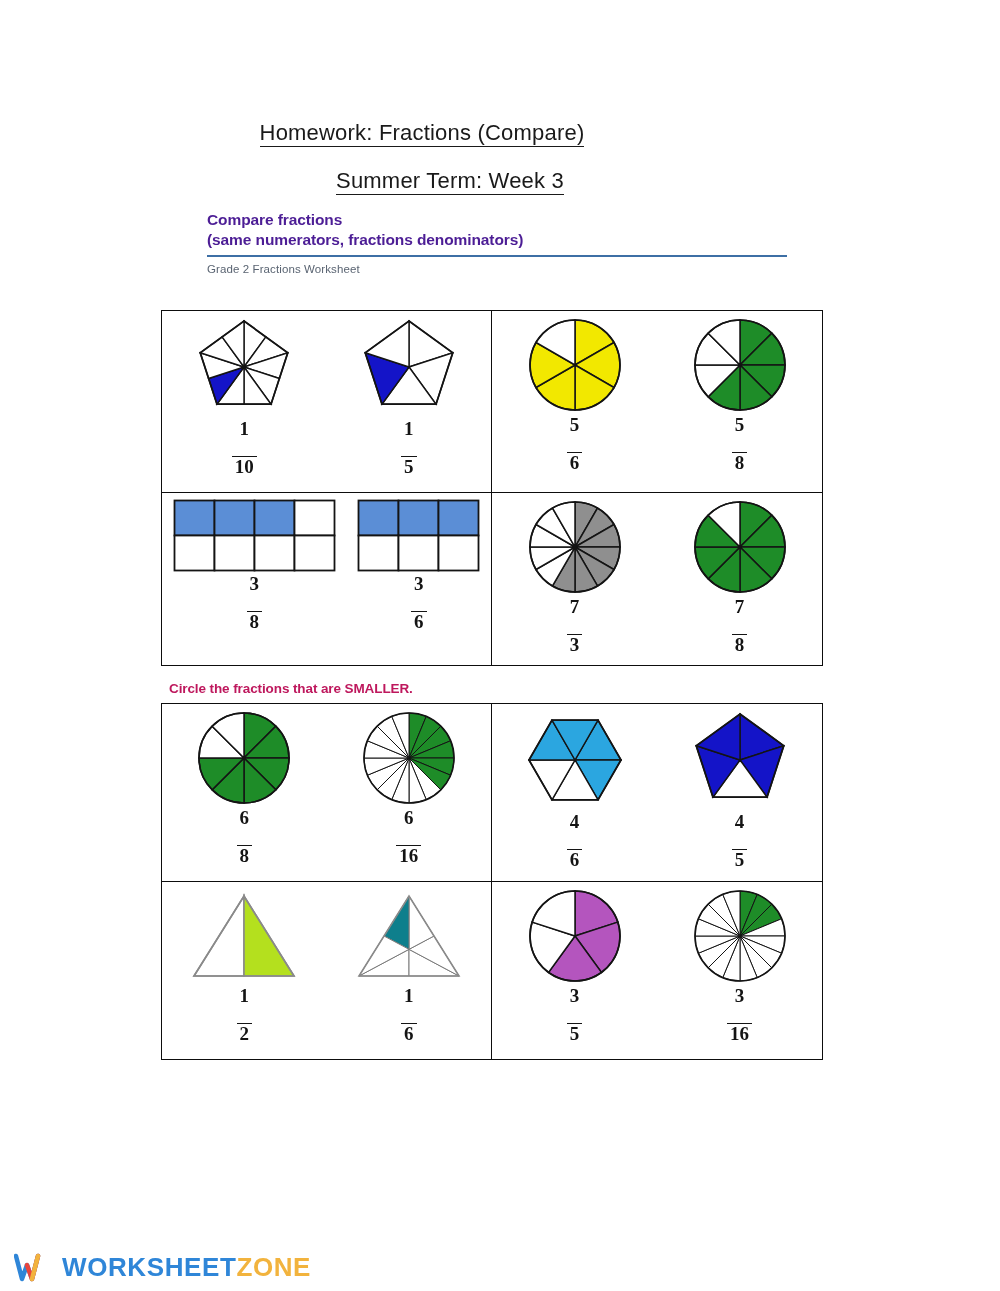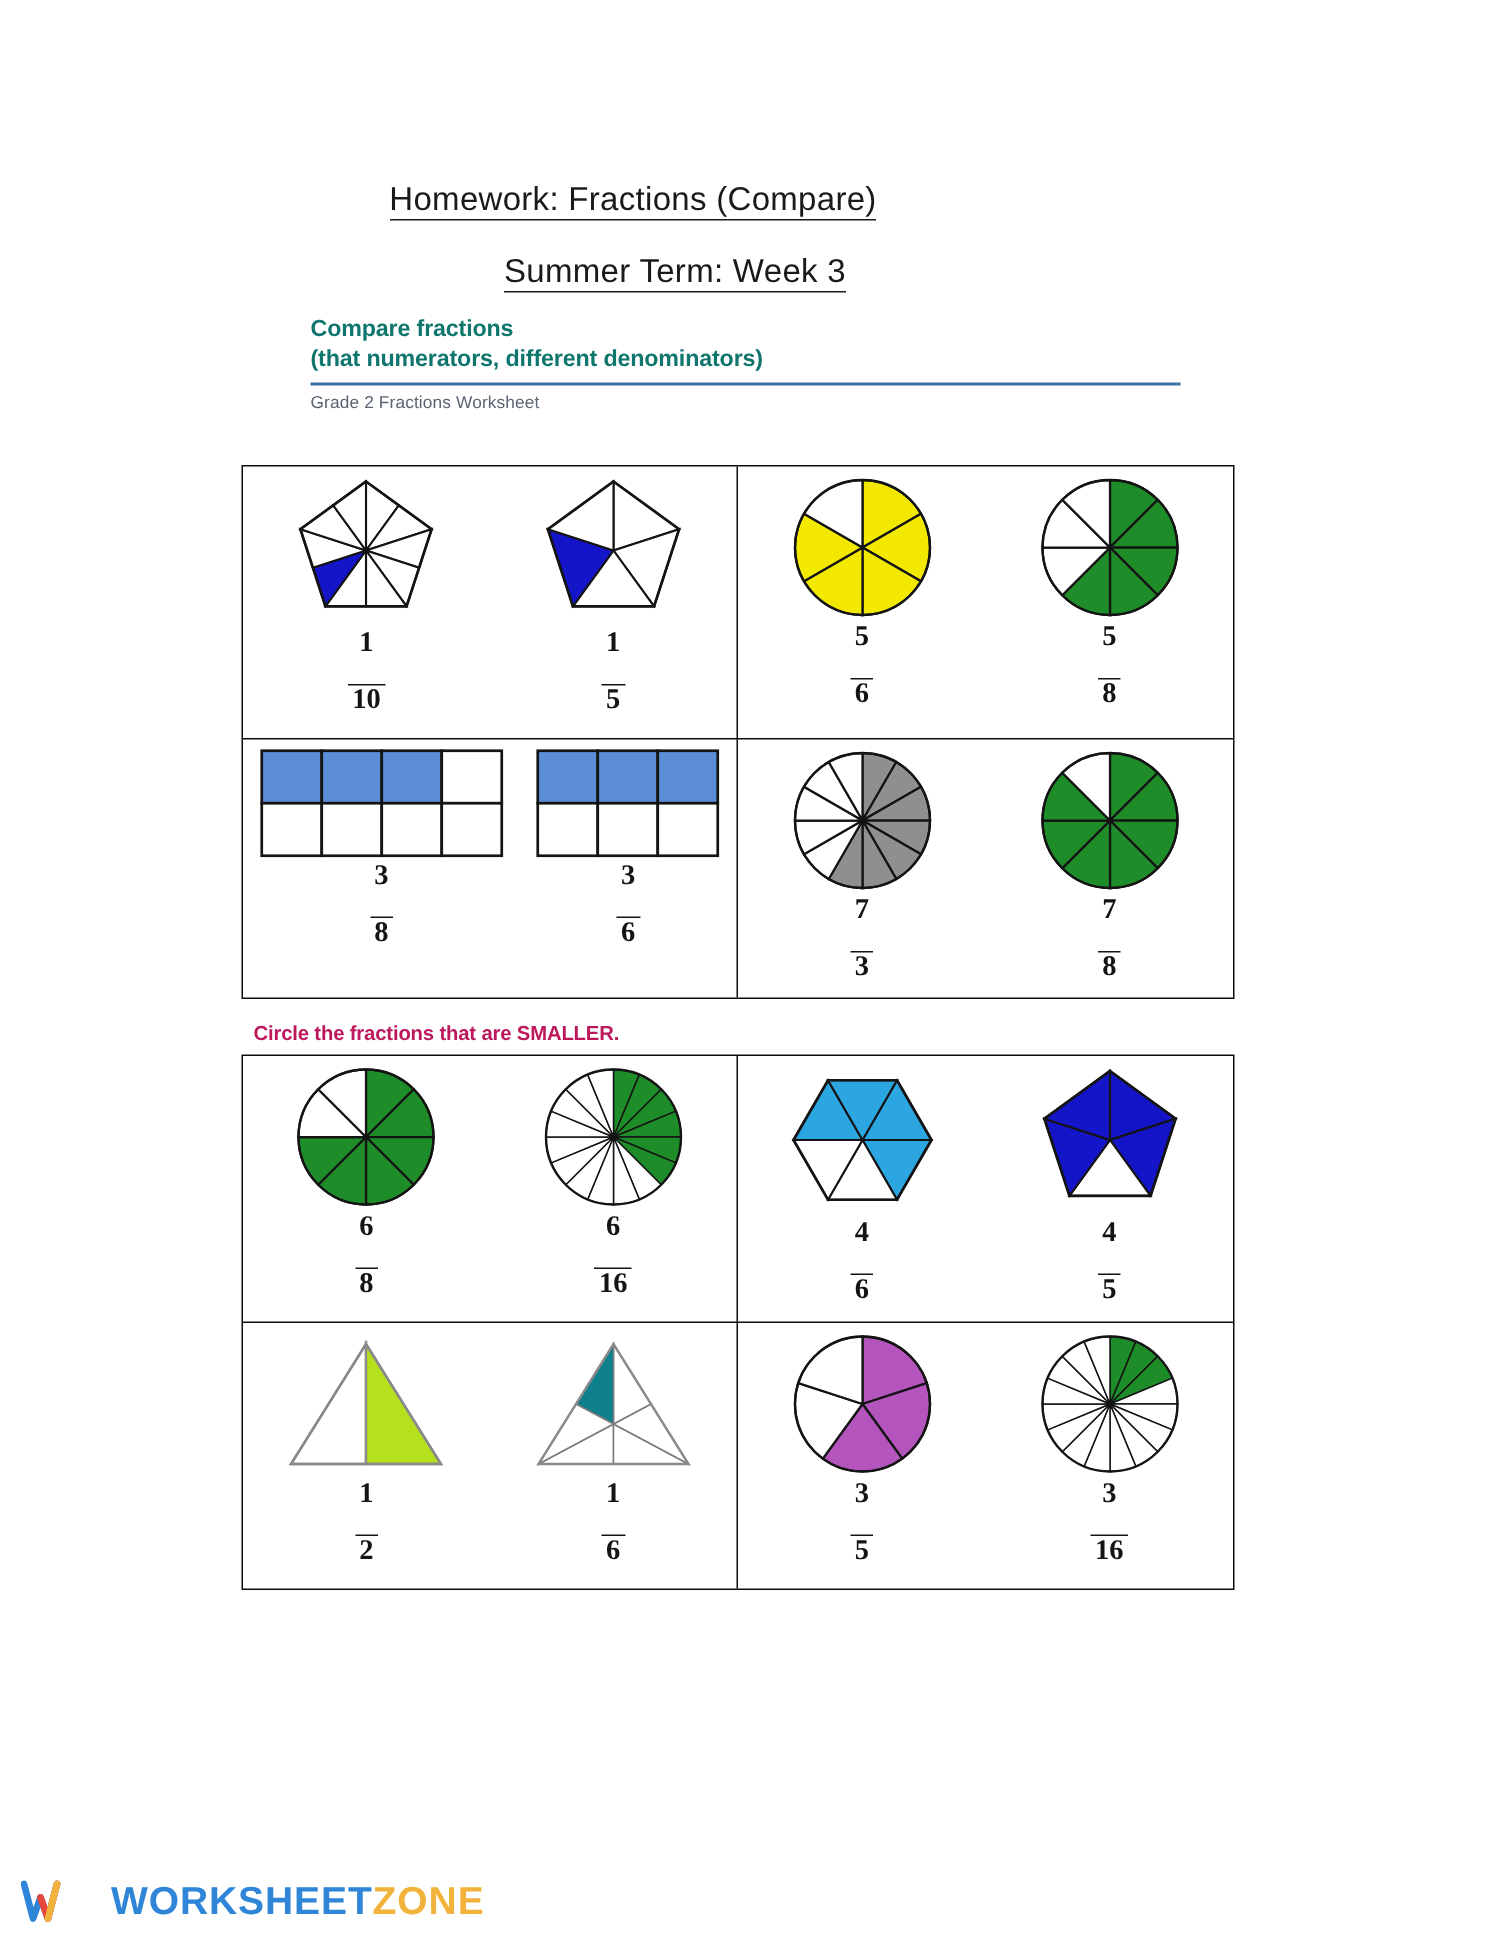--- a/index.html
+++ b/index.html
@@ -33,21 +33,21 @@
   #title-2 { top: 168px; margin-left: 28px; }
 
   
   .ws-header {
     position: absolute;
     left: 207px;
     top: 210px;
     width: 590px;
   }
   .ws-head-line {
-    color: #0f766e;
+    color: #4c1d95;
     font-weight: bold;
     font-size: 15.5px;
     line-height: 20px;
     letter-spacing: -0.1px;
   }
   .ws-rule {
     margin-top: 5px;
     height: 2px;
     background: #3d6fa5;
     width: 580px;
@@ -129,21 +129,21 @@
     margin-top: 18px;
   }
 
   
   .footer {
     position: absolute;
     left: 14px;
     top: 1252px;
     display: flex;
     align-items: center;
-    gap: 26px;
+    gap: 14px;
     justify-content: flex-end;
   }
   .logo-mark {
     width: 34px; height: 30px;
     position: relative;
   }
   .logo-text {
     font-size: 26px;
     font-weight: bold;
     letter-spacing: 0.6px;
@@ -156,21 +156,21 @@
 
 <div class="page-title" id="title-1">
   <span>Homework: Fractions (Compare)</span>
 </div>
 <div class="page-title" id="title-2">
   <span>Summer Term: Week 3</span>
 </div>
 
 <div class="ws-header">
   <div class="ws-head-line">Compare fractions</div>
-  <div class="ws-head-line">(that numerators, different denominators)</div>
+  <div class="ws-head-line">(same numerators, fractions denominators)</div>
   <div class="ws-rule"></div>
   <div class="ws-sub">Grade 2 Fractions Worksheet</div>
 </div>
 
 <div class="grid" id="grid-top">
     <div class="cell brd-r brd-b">
       <div class="item">
         <div class="shape-box">
           <svg width="100" height="100" viewBox="0 0 100 100">
             <path d="M 50 50 L 50 4 L 71.87429987478853 19.89260912937621 Z" fill="#ffffff" stroke="#141414" stroke-width="1.4"></path>

